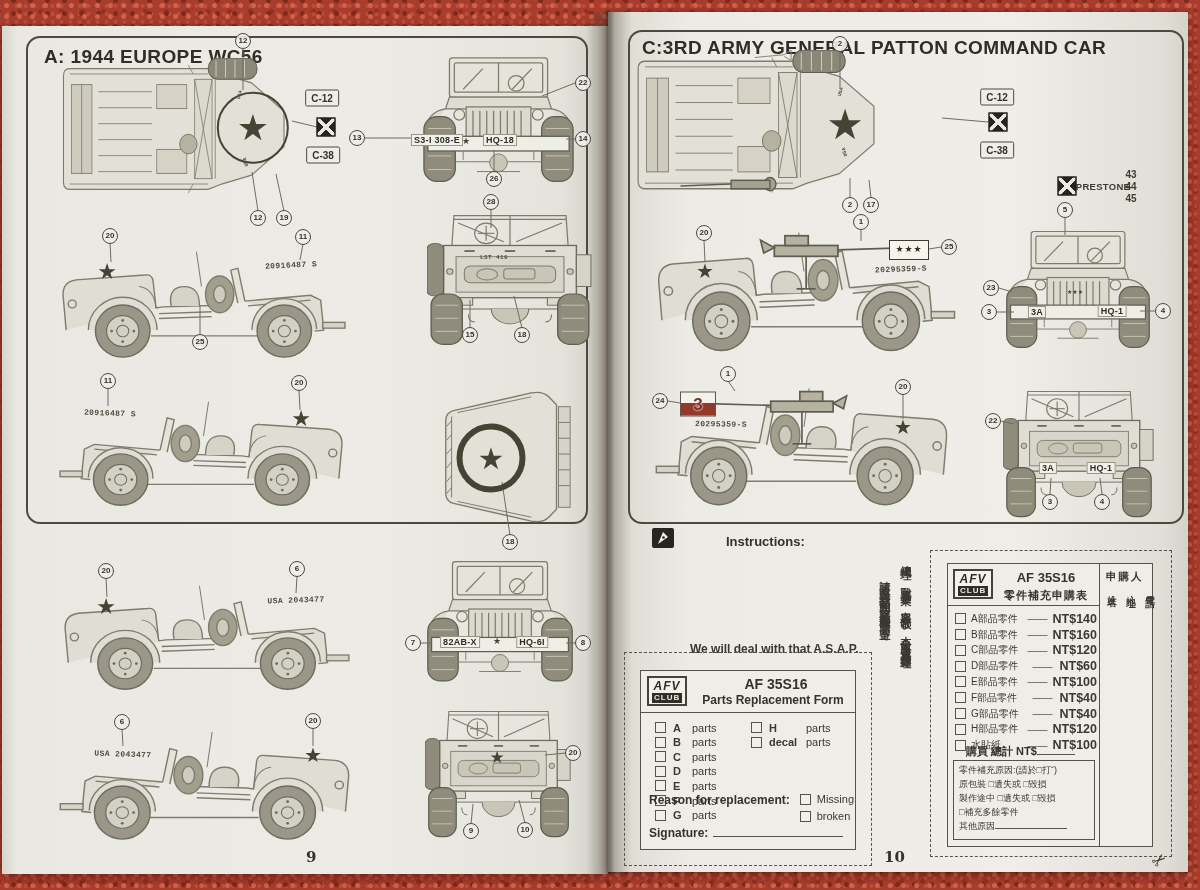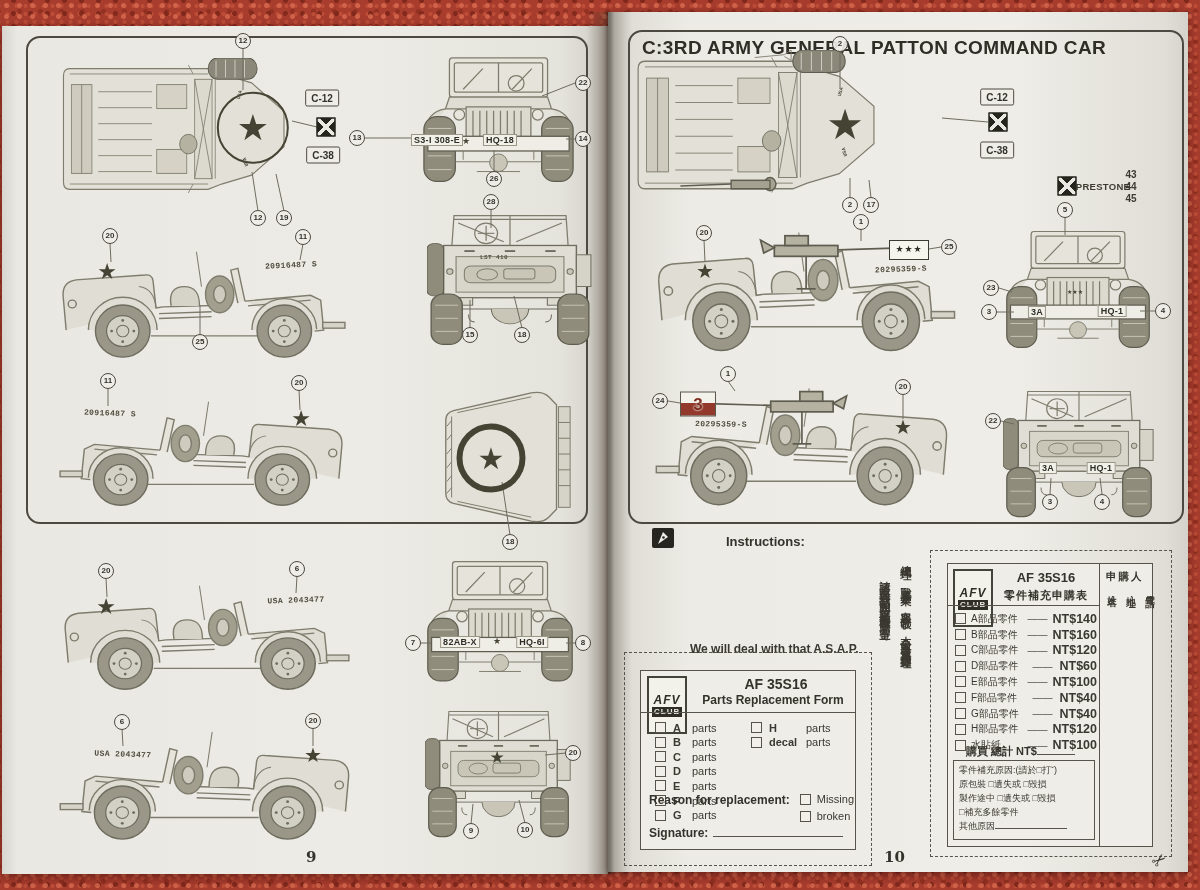--- a/index.html
+++ b/index.html
@@ -57,21 +57,21 @@
   
   .inst-title{position:absolute;font:700 13px "Liberation Sans",sans-serif;color:#33322b;}
   .inst-body{position:absolute;width:250px;font:11.5px/1.45 "Liberation Sans",sans-serif;color:#3a3931;text-indent:16px;margin:0;}
   .inst-close{position:absolute;font:700 12px "Liberation Sans",sans-serif;color:#3a3931;}
   .penicon{position:absolute;}
   
   .pf-title{font:700 14px "Liberation Sans",sans-serif;color:#33322b;text-align:center;}
   .pf-sub{font:700 12px "Liberation Sans",sans-serif;color:#33322b;text-align:center;}
   .prow{display:flex;align-items:center;gap:7px;font:11px "Liberation Sans",sans-serif;color:#3a3931;margin:2.6px 0;}
   .prow b{width:12px;font-size:11px;}
-  .afvlogo{border:2px solid #44433a;background:#f2f1ea;padding:15px 3px;text-align:center;display:inline-block;}
+  .afvlogo{border:2px solid #44433a;background:#f2f1ea;padding:1px 3px;text-align:center;display:inline-block;}
   .afv-top{font:italic 900 12px "Liberation Sans",sans-serif;color:#2f2e26;letter-spacing:1px;}
   .afv-bot{background:#2f2e26;color:#eceae2;font:800 8px/10px "Liberation Sans",sans-serif;padding:0 2px;letter-spacing:1px;}
   .reason-label{font:700 12px "Liberation Sans",sans-serif;color:#33322b;}
   .rrow{display:flex;align-items:center;gap:6px;font:11px "Liberation Sans",sans-serif;color:#3a3931;margin-bottom:5px;}
   .sig{font:700 12px "Liberation Sans",sans-serif;color:#33322b;}
   .uline{display:inline-block;border-bottom:1px solid #55534a;}
   
   .tw-header{position:absolute;font:700 14.5px "Liberation Sans",sans-serif;color:#33322b;letter-spacing:.2px;}
   .twrow{display:flex;align-items:center;font:10px "Liberation Sans",sans-serif;color:#3a3931;margin:1.8px 0;gap:5px;}
   .twrow .lab{width:62px;}
@@ -308,20 +308,21 @@
     </defs>
   </svg>
 
   <div class="page page-left"></div>
   <div class="page page-right"></div>
   <div class="spine"></div>
 
   <div class="secbox" style="left:26px;top:36px;width:558px;height:484px;"></div>
   <div class="secbox" style="left:628px;top:30px;width:552px;height:490px;"></div>
 
+  <div class="h1" style="left:44px;top:46px;font-size:19px;">A: 1944 EUROPE  WC56</div>
   <div class="h1" style="left:642px;top:37px;font-size:19px;">C:3RD ARMY GENERAL PATTON  COMMAND CAR</div>
 
   <svg class="veh" style="left:54px;top:58px;width:245px;height:142px;" viewBox="0 0 310 160" preserveAspectRatio="none">
       <use href="#v-top" width="310" height="160"></use>
     </svg>
   <svg class="veh" style="left:420px;top:52px;width:157px;height:147px;" viewBox="0 0 160 150" preserveAspectRatio="none">
       <use href="#v-front" width="160" height="150"></use>
     </svg>
   <svg class="veh" style="left:50px;top:246px;width:303px;height:116px;" viewBox="0 0 300 120" preserveAspectRatio="none">
       <use href="#v-side" width="300" height="120"></use>

